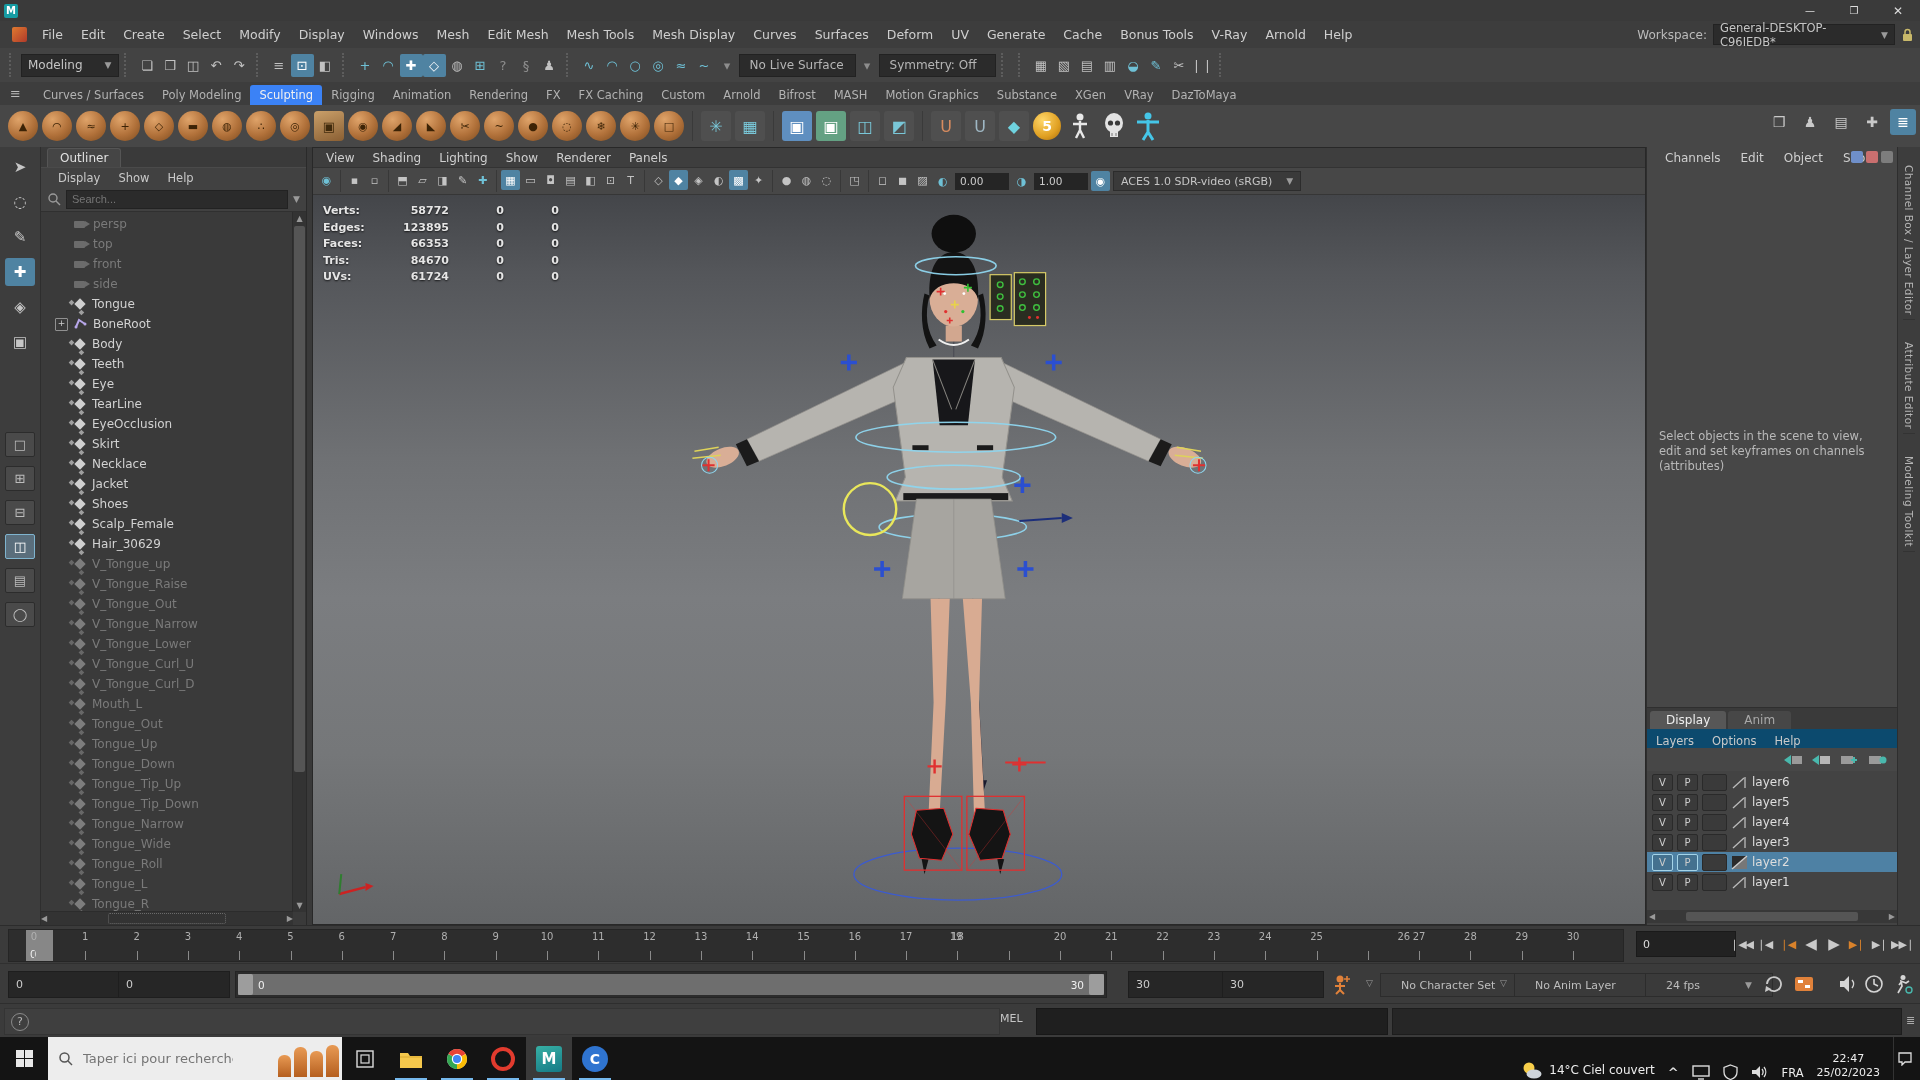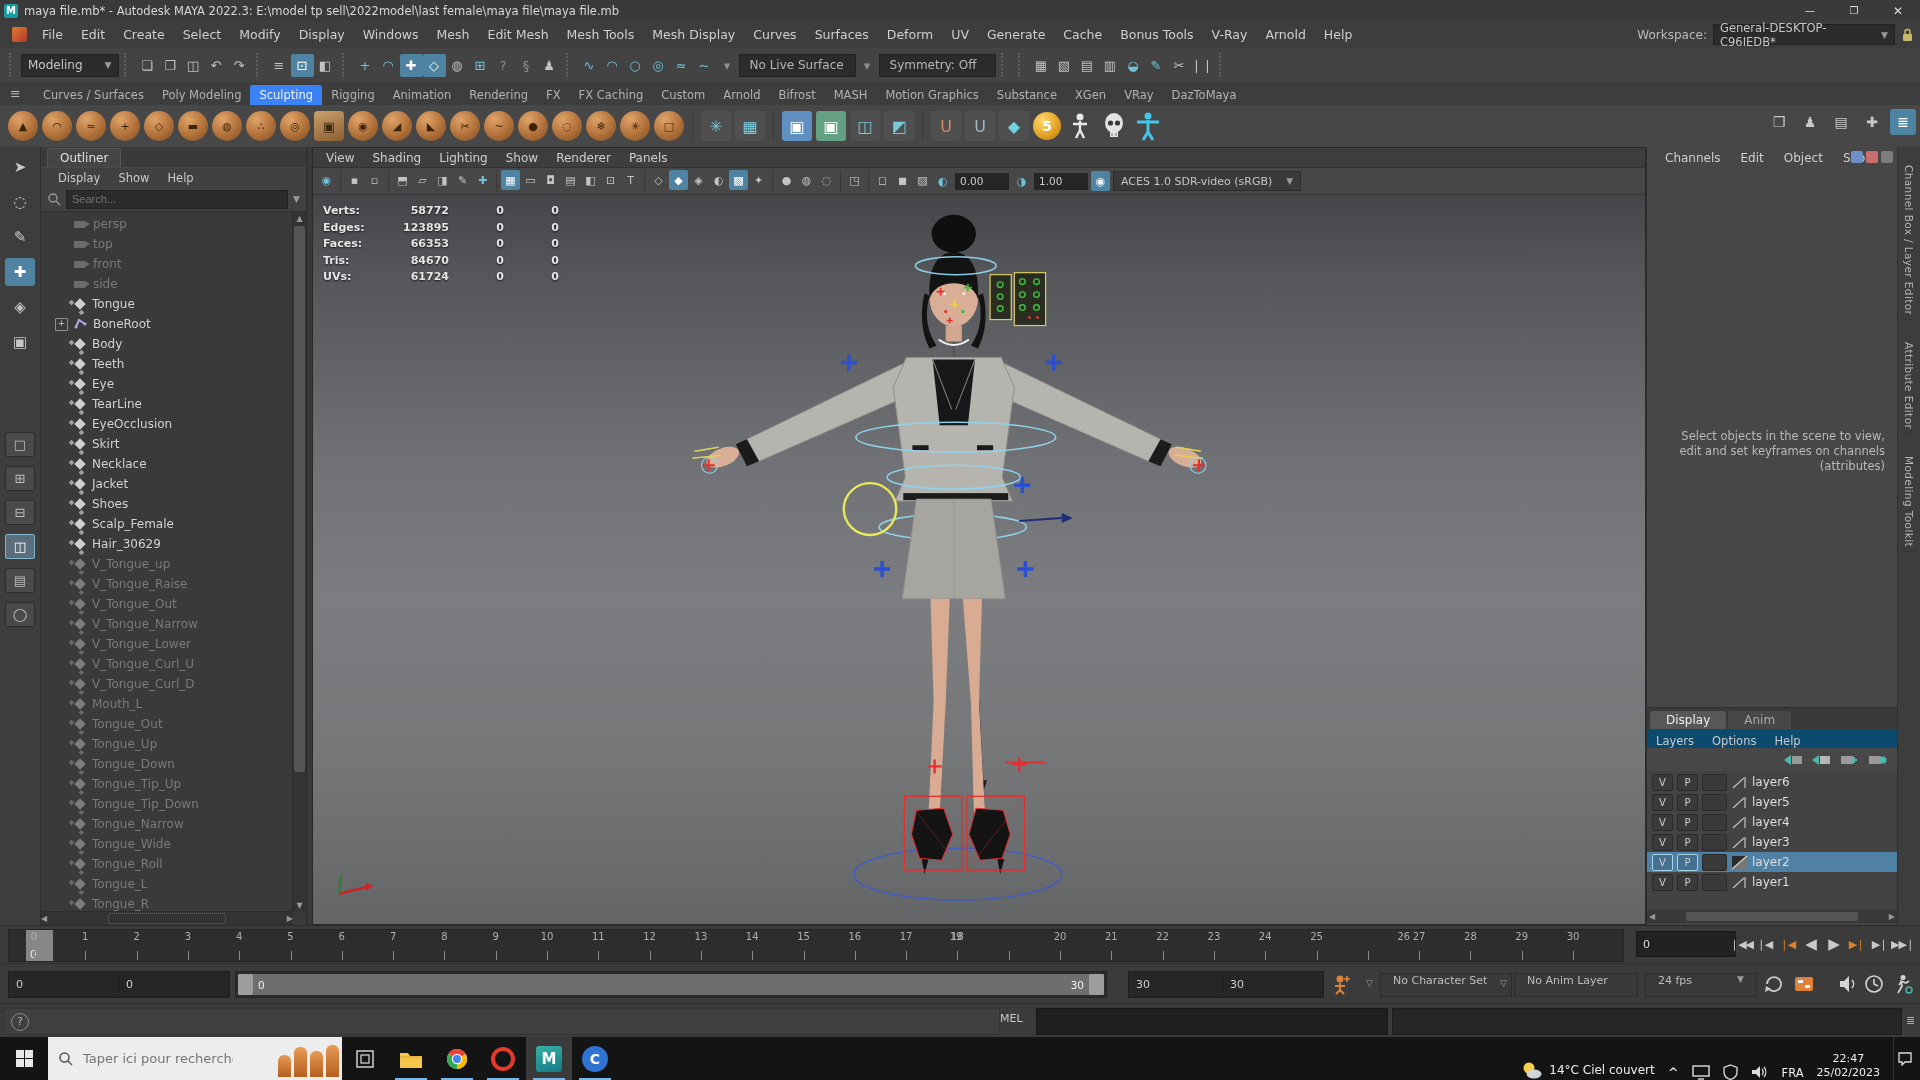--- a/index.html
+++ b/index.html
@@ -102,21 +102,21 @@
   .hud-row{display:flex;height:16.5px}
   .hud-label{width:50px}.hud-v{width:76px;text-align:right}.hud-z{width:55px;text-align:right}
   #scene{position:absolute;z-index:1;inset:0;width:100%;height:100%}
 
   
   #rightpanel{width:250px;background:#474747;border-left:1px solid #2e2e2e;position:relative;flex:none}
   #cb-menus{height:22px;display:flex;align-items:center;padding-left:8px}
   #cb-menus span{padding:0 10px;font-size:12px;color:#cfcfcf}
   #cb-mini{position:absolute;top:4px;right:4px;display:flex;gap:3px}
   .cb-mini-ic{width:12px;height:12px;border-radius:2px}
-  #cb-message{position:absolute;top:282px;left:12px;right:12px;text-align:right;font-size:11.5px;color:#b9b9b9;line-height:15px}
+  #cb-message{position:absolute;top:282px;left:12px;right:12px;text-align:left;font-size:11.5px;color:#b9b9b9;line-height:15px}
   #layer-editor{position:absolute;left:0;right:0;top:560px;bottom:0;background:#434343;border-top:1px solid #2f2f2f}
   #le-tabs{height:21px;display:flex;align-items:flex-end;gap:2px;padding-left:3px;background:#3a3a3a}
   .le-tab{padding:2px 16px;font-size:12px;color:#a8a8a8;background:#474747;border-radius:3px 3px 0 0}
   .le-tab.active{background:#575757;color:#eee}
   #le-menus{height:19px;display:flex;align-items:flex-end;background:#0c4a6e}
   #le-menus span{padding:0 9px;font-size:11.5px;color:#c9c9c9}
   #le-icons{height:23px;display:flex;justify-content:flex-end;align-items:center;gap:9px;padding-right:10px;background:#474747}
   #le-rows{margin-top:1px}
   .le-row{height:20px;display:flex;align-items:center;padding-left:5px;gap:4px;font-size:12px;color:#dedede}
   .le-row.selected{background:#4e81a4}
@@ -147,21 +147,21 @@
   .pbtn.big{font-size:15px}
 
   
   #rangeslider{top:963px;height:40px;background:#3b3b3b;border-top:1px solid #303030}
   .rs-field{position:absolute;top:7px;height:25px;background:#262626;border:1px solid #1e1e1e;color:#ccc;font-size:11px;display:flex;align-items:center;padding:0 7px}
   #rs-track{position:absolute;left:235px;top:7px;width:870px;height:25px;background:#2c2c2c;border:1px solid #242424}
   #rs-bar{position:absolute;inset:2px;background:#6e6e6e;display:flex;align-items:center}
   .rs-handle{width:15px;height:100%;background:#9d9d9d;border-radius:2px;flex:none}
   #rs-bar .lbl{font-size:10.5px;color:#f0f0f0;padding:0 5px}
   #rs-bar .lbl.right{margin-left:auto}
-  .rs-dd{position:absolute;top:9px;height:22px;background:#3a3a3a;border:1px solid #2c2c2c;color:#bdbdbd;font-size:11px;display:flex;padding:0 12px;gap:10px}
+  .rs-dd{position:absolute;top:9px;height:22px;background:#3a3a3a;border:1px solid #2c2c2c;color:#bdbdbd;font-size:11px;display:flex;align-items:center;padding:0 20px;gap:10px}
   .rs-mark{position:absolute;top:14px;color:#9a9a9a;font-size:9px}
   .rs-ic{position:absolute;top:9px;width:24px;height:22px;display:flex;align-items:center;justify-content:center}
 
   
   #cmdline{top:1003px;height:34px;background:#3b3b3b;border-top:1px solid #2e2e2e}
   #helpline{position:absolute;left:4px;top:4px;width:982px;height:25px;background:#3f3f3f;border:1px solid #343434;display:flex;align-items:center;padding:0 6px}
   #help-q{width:16px;height:16px;border:1px solid #8a8a8a;border-radius:50%;color:#b5b5b5;font-size:11px;display:flex;align-items:center;justify-content:center}
   #mel-label{position:absolute;left:1000px;top:8px;font-size:11px;color:#c5c5c5}
   #mel-input{position:absolute;left:1036px;top:4px;width:350px;height:25px;background:#1f1f1f;border:1px solid #181818}
   #mel-output{position:absolute;left:1392px;top:4px;width:508px;height:25px;background:#262626;border:1px solid #1d1d1d}
@@ -187,21 +187,20 @@
   .tray-ic{color:#ddd;font-size:13px;display:flex;align-items:center}
   #tb-lang{color:#eee;font-size:11.5px}
   #tb-clock{color:#eee;font-size:11px;text-align:center;line-height:14px}
   #tb-notif{width:22px;border-left:1px solid #333;display:flex;align-items:center;justify-content:center;height:100%}
 </style>
 </head>
 <body>
 
 <div class="band" id="titlebar">
   <div class="ctr" id="app-icon">M</div>
-  <span id="title-text">maya file.mb* - Autodesk MAYA 2022.3: E:\model tp sell\2022model\last female\maya file\maya file.mb</span>
   <div id="win-controls">
       <span class="winbtn">—</span>
       <span class="winbtn">❐</span>
       <span class="winbtn">✕</span>
     </div>
 </div>
 
 <div class="band" id="menubar">
   <span id="maya-home"></span>
   <span style="display:flex">

